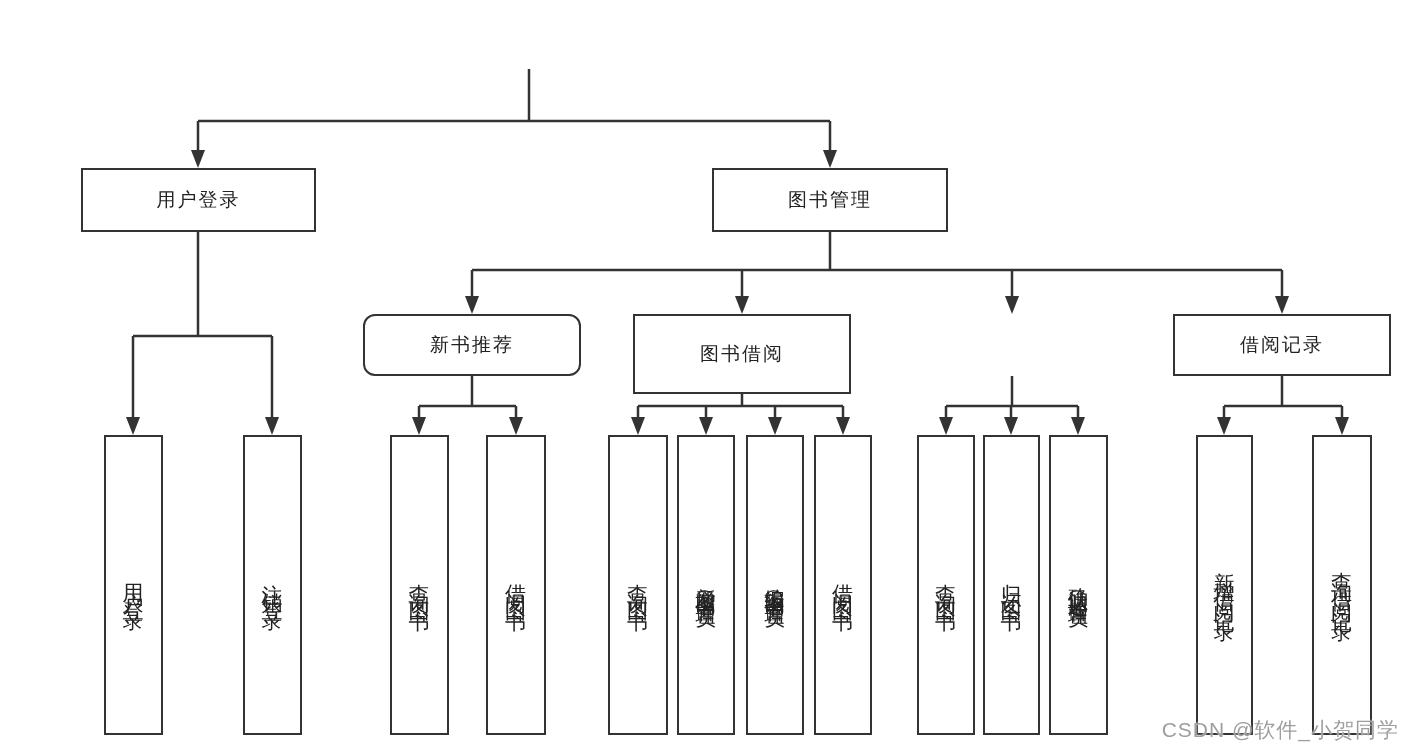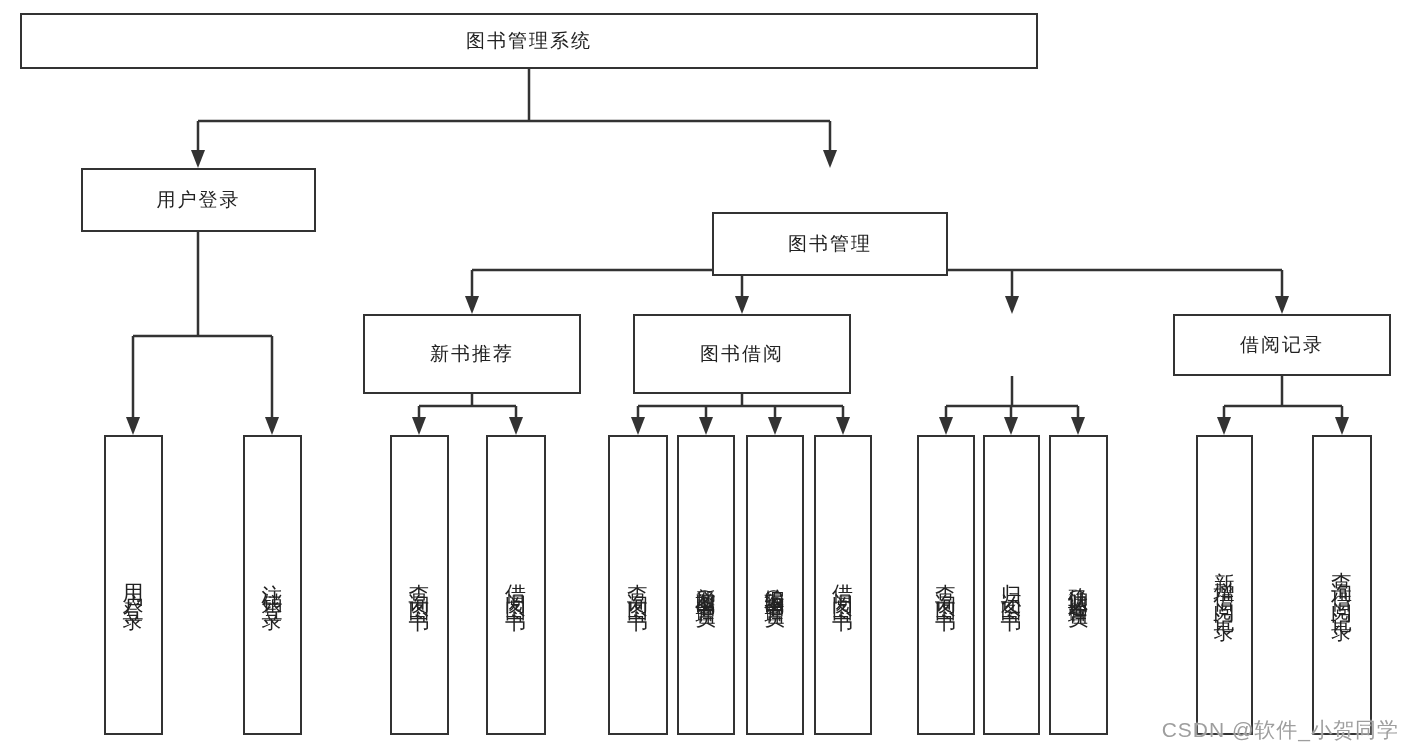--- a/index.html
+++ b/index.html
@@ -107,26 +107,25 @@
       <polygon points="768,417 782,417 775,435"></polygon>
       <polygon points="836,417 850,417 843,435"></polygon>
       <polygon points="939,417 953,417 946,435"></polygon>
       <polygon points="1004,417 1018,417 1011,435"></polygon>
       <polygon points="1071,417 1085,417 1078,435"></polygon>
       <polygon points="1217,417 1231,417 1224,435"></polygon>
       <polygon points="1335,417 1349,417 1342,435"></polygon>
     </g>
   </svg>
 
-  <div class="hbox" style="left:20px; top:13px; width:1018px; height:56px;">图书管理系统</div>
 
   <div class="hbox" style="left:81px; top:168px; width:235px; height:64px;">用户登录</div>
-  <div class="hbox" style="left:712px; top:168px; width:236px; height:64px;margin-top:44px;">图书管理</div>
+  <div class="hbox" style="left:712px; top:168px; width:236px; height:64px;">图书管理</div>
 
-  <div class="hbox" style="left:363px; top:314px; width:218px; height:80px;">新书推荐</div>
+  <div class="hbox" style="left:363px; top:314px; width:218px; height:62px;border-radius:12px;">新书推荐</div>
   <div class="hbox" style="left:633px; top:314px; width:218px; height:80px;">图书借阅</div>
   <div class="hbox" style="left:1173px; top:314px; width:218px; height:62px;">借阅记录</div>
 
   <div class="vbox" style="left:104px; width:59px;">
     <span class="vlabel">用户登录</span>
   </div>
   <div class="vbox" style="left:243px; width:59px;">
     <span class="vlabel">注销登录</span>
   </div>
 

